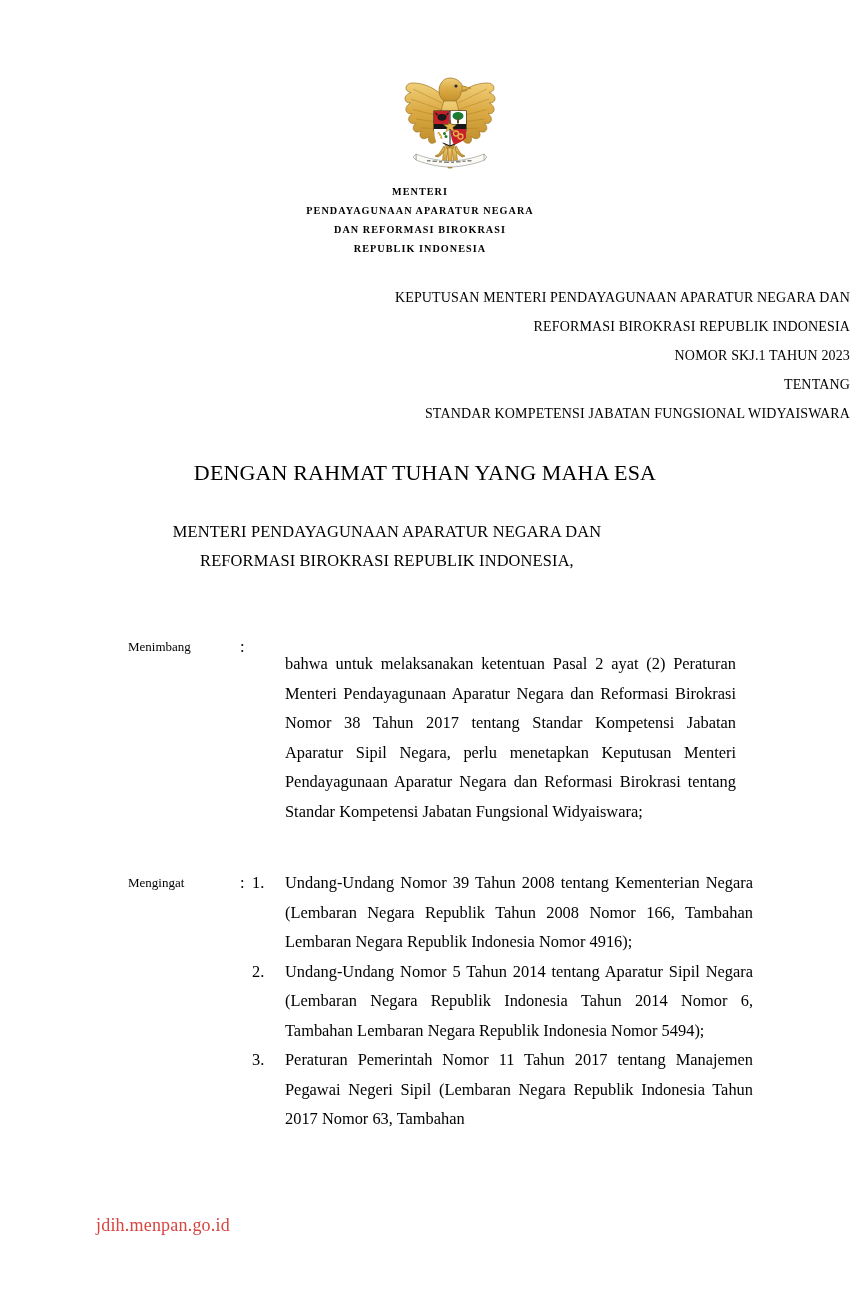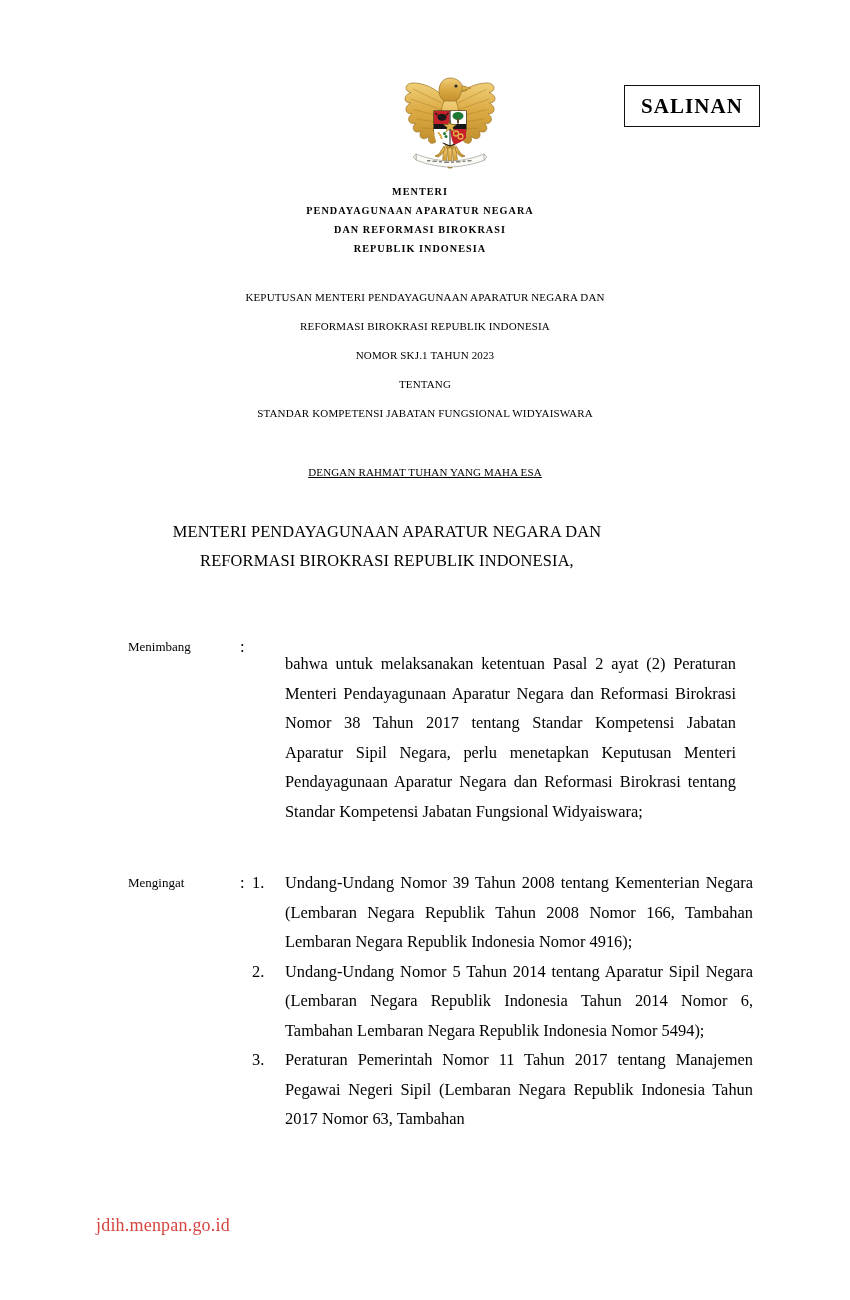--- a/index.html
+++ b/index.html
@@ -75,40 +75,40 @@
 
   
   .title-block {
     position: absolute;
     left: 0;
     top: 283px;
     width: 850px;
     text-align: center;
   }
   .title-block .tline {
-    font-size: 11px;
+    font-size: 14px;
     line-height: 29px;
     letter-spacing: 0.15px;
     white-space: nowrap;
+    text-align: right;
   }
 
   
   .invocation {
     position: absolute;
     left: 0;
     top: 458px;
     width: 850px;
     text-align: center;
   }
   .invocation .iline {
-    font-size: 11px;
+    font-size: 22px;
     line-height: 29px;
     letter-spacing: 0.15px;
     white-space: nowrap;
-    text-decoration: underline;
   }
 
   .authority {
     position: absolute;
     left: 0;
     top: 517px;
     width: 774px;
     text-align: center;
   }
   .authority .aline {
@@ -186,23 +186,20 @@
     font-size: 18px;
     color: #d6453f;
     letter-spacing: 0.2px;
   }
 </style>
 </head>
 <body>
 
 <div class="page">
 
-  <div class="salinan-box">
-    <span>SALINAN</span>
-  </div>
 
   <div class="emblem">
     <svg viewBox="0 0 216 224" xmlns="http://www.w3.org/2000/svg">
       <defs>
         <linearGradient id="gold" x1="0" y1="0" x2="0" y2="1">
           <stop offset="0%" stop-color="#f0cf78"></stop>
           <stop offset="45%" stop-color="#dcab45"></stop>
           <stop offset="100%" stop-color="#c08f2c"></stop>
         </linearGradient>
       </defs>

